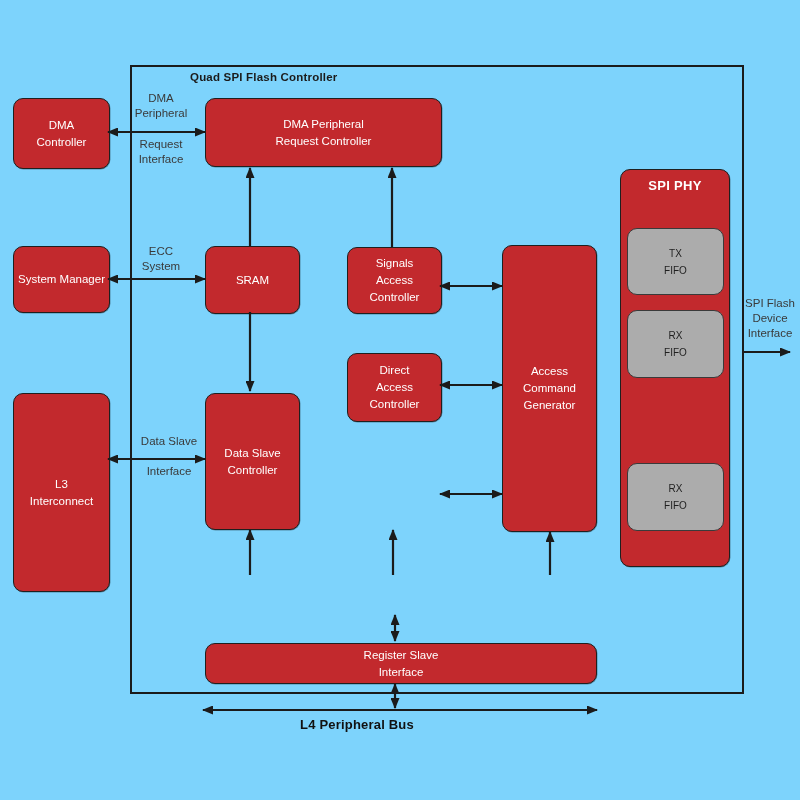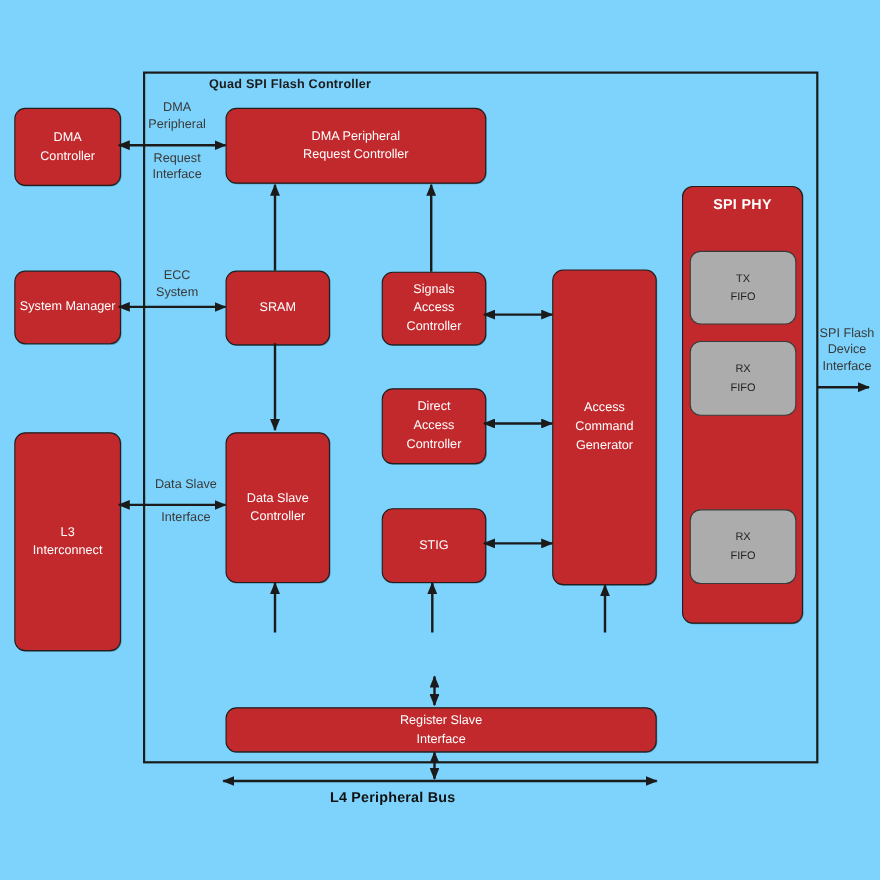--- a/index.html
+++ b/index.html
@@ -77,23 +77,20 @@
     </div>
   <div class="block" style="left:347px;top:247px;width:93px;height:65px">
       <div>Signals</div>
       <div>Access</div>
       <div>Controller</div>
     </div>
   <div class="block" style="left:347px;top:353px;width:93px;height:67px">
       <div>Direct</div>
       <div>Access</div>
       <div>Controller</div>
-    </div>
-  <div class="block" style="left:347px;top:462px;width:93px;height:66px">
-      <div>STIG</div>
     </div>
   <div class="block" style="left:502px;top:245px;width:93px;height:285px">
       <div>Access</div>
       <div>Command</div>
       <div>Generator</div>
     </div>
   <div class="block" style="left:205px;top:393px;width:93px;height:135px">
       <div>Data Slave</div>
       <div>Controller</div>
     </div>

